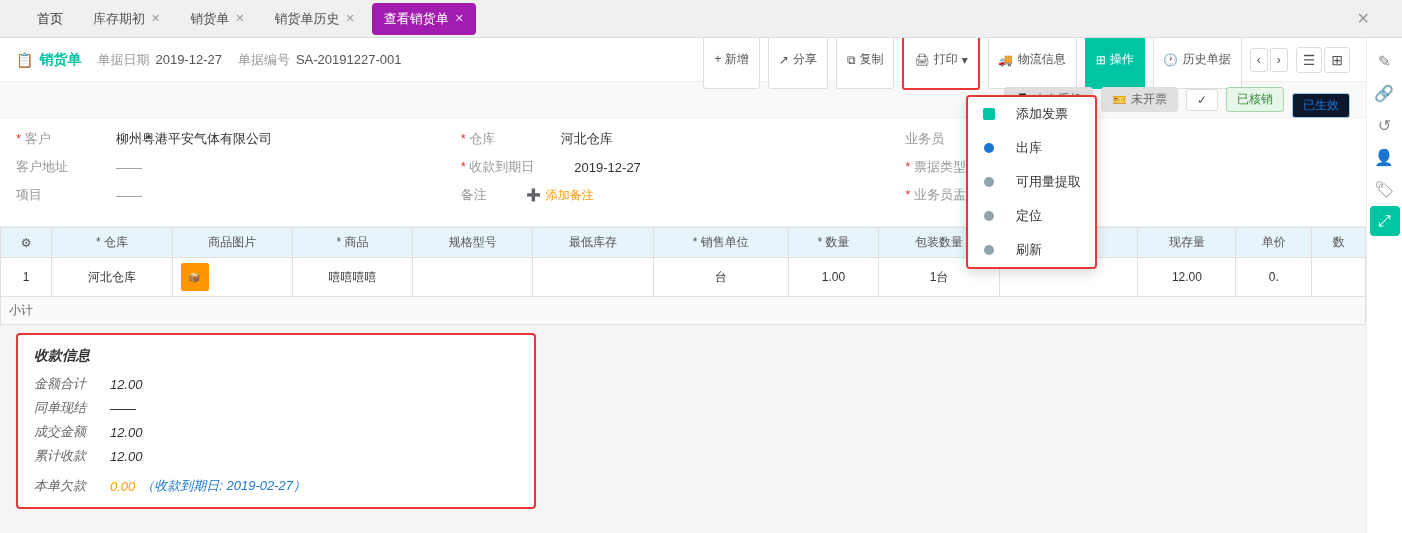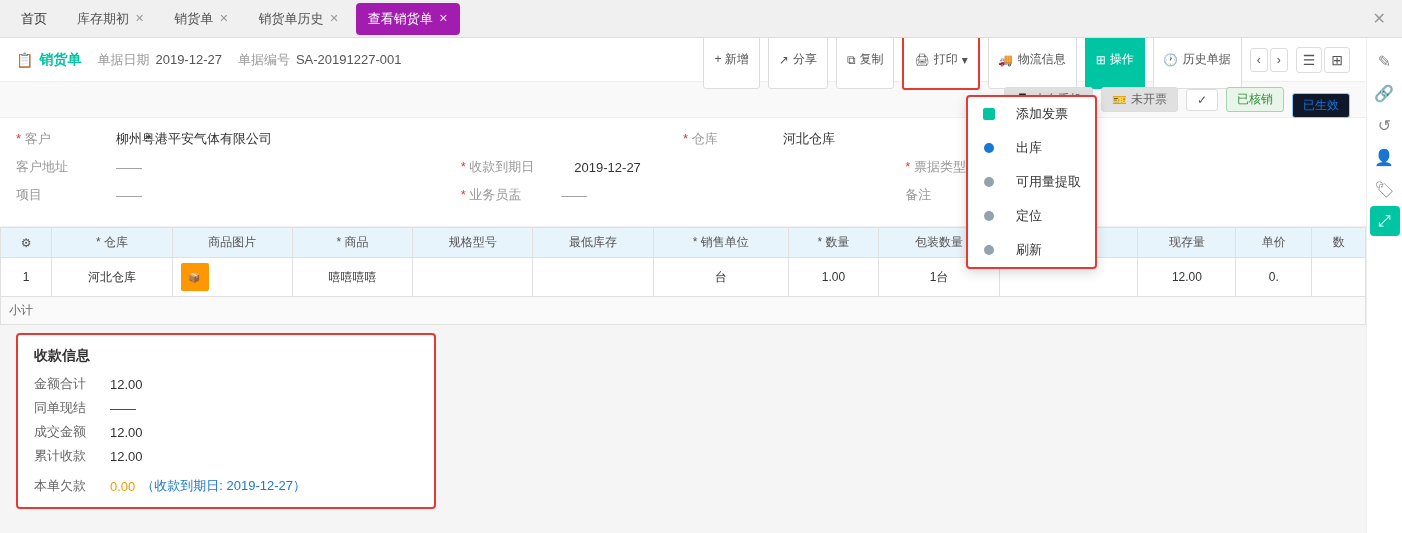--- a/index.html
+++ b/index.html
@@ -1,21 +1,21 @@
 <!DOCTYPE html>
 <html><head>
   <meta charset="utf-8">
   <style>
     * { box-sizing: border-box; margin: 0; padding: 0; }
     body { font-family: 'Microsoft YaHei', Arial, sans-serif; font-size: 13px; background: #f5f5f5; color: #333; overflow: hidden; }
 
     
     .tab-bar {
       display: flex; align-items: center; background: #f0f0f0; border-bottom: 1px solid #ddd;
-      height: 38px; padding: 0 8px; gap: 4px;
+      height: 38px; padding: 0 24px; gap: 4px;
     }
     .tab {
       display: flex; align-items: center; padding: 6px 12px; border-radius: 4px 4px 0 0;
       cursor: pointer; font-size: 13px; gap: 6px; height: 32px; border: 1px solid transparent;
       background: transparent; color: #555;
     }
     .tab-close { color: #999; font-size: 11px; cursor: pointer; }
     .tab-home { color: #333; }
     .tab-highlight { background: #a21caf; color: #fff; border-radius: 4px; border: none; }
     .tab-highlight .tab-close { color: rgba(255,255,255,0.8); }
@@ -72,21 +72,21 @@
     thead th {
       background: #e8f4fb; border: 1px solid #e0e0e0; padding: 6px 8px;
       text-align: center; font-weight: normal; color: #555; white-space: nowrap;
     }
     tbody td { border: 1px solid #e0e0e0; padding: 5px 8px; text-align: center; }
     .subtotal-row td { background: #fafafa; color: #666; margin-left: 28px; }
 
     
     .payment-box {
       margin: 8px 16px; padding: 12px 16px; border: 2px solid #e53935;
-      border-radius: 4px; background: #fff; width: 420px;
+      border-radius: 4px; background: #fff; width: 520px; font-style: italic;
     }
     .payment-title { font-weight: bold; font-size: 14px; margin-bottom: 10px; }
     .payment-grid { display: grid; grid-template-columns: 1fr; gap: 6px 18px; }
     .payment-row { display: flex; align-items: center; gap: 6px; }
     .payment-label { color: #666; min-width: 70px; }
     .payment-value { color: #333; }
     .payment-value.orange { color: #ff9800; }
     .payment-value.blue-date { color: #1976d2; }
 
     
@@ -229,50 +229,54 @@
   <div class="form-area">
     <div class="form-row">
       <div class="form-field">
         <span class="form-label required">客户</span>
         <span class="form-value">柳州粤港平安气体有限公司</span>
       </div>
       <div class="form-field">
         <span class="form-label required">仓库</span>
         <span class="form-value">河北仓库</span>
       </div>
+      <div class="form-field">
+        <span class="form-label">业务员</span>
+        <span class="form-value">演示账号</span>
+      </div>
     </div>
     <div class="form-row">
       <div class="form-field">
         <span class="form-label">客户地址</span>
         <span class="form-value muted">——</span>
       </div>
       <div class="form-field">
         <span class="form-label required">收款到期日</span>
         <span class="form-value">2019-12-27</span>
       </div>
       <div class="form-field">
         <span class="form-label required">票据类型</span>
         <span class="form-value">不开票</span>
       </div>
     </div>
     <div class="form-row">
       <div class="form-field">
         <span class="form-label">项目</span>
-        <span class="form-value muted">——</span>
-      </div>
-      <div class="form-field">
-        <span class="form-label required">业务员盂</span>
         <span class="form-value muted">——</span>
       </div>
       <div class="form-field">
         <span class="form-label">备注</span>
         <span class="add-note">
           <span>➕</span>
           <span>添加备注</span>
         </span>
+      </div>
+      <div class="form-field">
+        <span class="form-label required">业务员盂</span>
+        <span class="form-value muted">——</span>
       </div>
     </div>
   </div>
 
   <div class="table-container">
     <table>
       <thead>
         <tr>
           <th>⚙</th>
           <th>* 仓库</th>
@@ -330,21 +334,21 @@
         <span class="payment-value">12.00</span>
       </div>
       <div class="payment-row">
         <span class="payment-label">累计收款</span>
         <span class="payment-value">12.00</span>
       </div>
       <div></div>
       <div class="payment-row">
         <span class="payment-label">本单欠款</span>
         <span class="payment-value orange">0.00</span>
-        <span class="payment-value blue-date">（收款到期日: 2019-12-27）</span>
+        <span class="payment-value blue-date">（收款到期日: 2019-02-27）</span>
       </div>
     </div>
   </div>
 
 </div>
 
 <div class="dropdown-overlay">
   <div class="dropdown-menu">
     <div class="dropdown-item">
       <span class="dropdown-icon">

